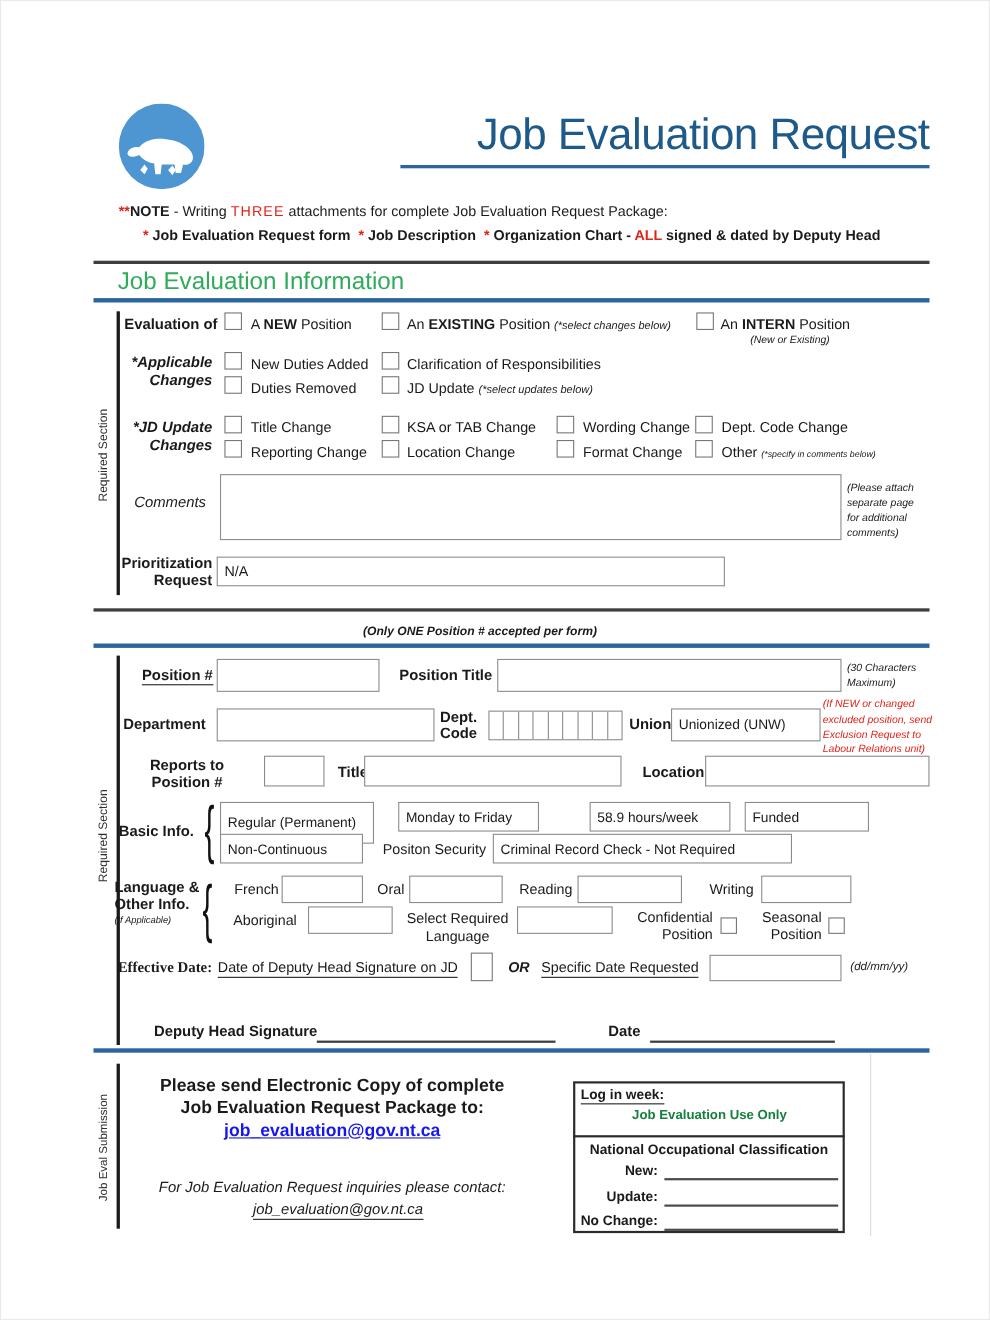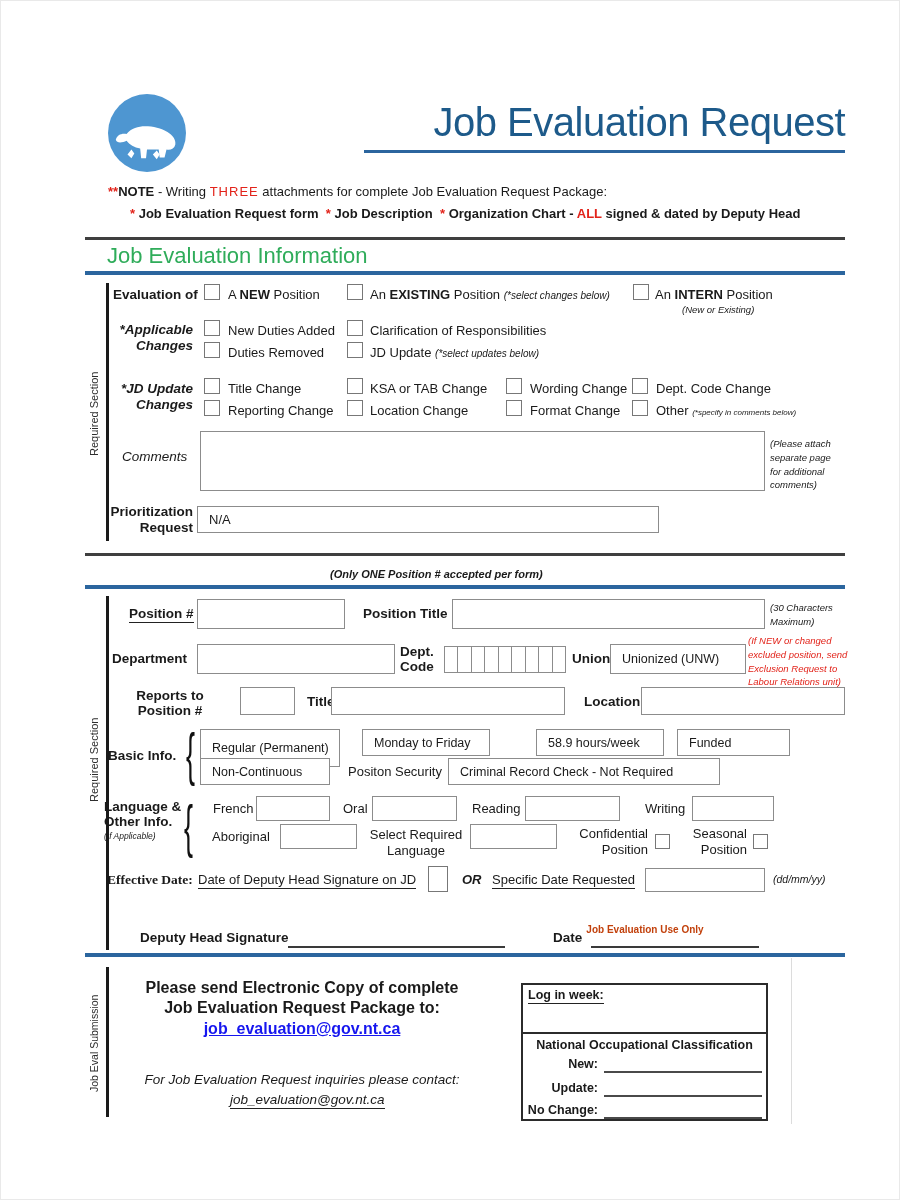--- a/index.html
+++ b/index.html
@@ -8,21 +8,21 @@
         box-shadow:inset 0 0 0 1px #e9e9e9;}
   .abs{position:absolute;}
   .b{font-weight:bold;}
   .i{font-style:italic;}
   .lb{position:absolute;font-size:13.5px;font-weight:bold;white-space:nowrap;}
   .opt{position:absolute;font-size:13px;white-space:nowrap;}
   .sn{position:absolute;font-size:9.5px;font-style:italic;line-height:1.45;}
   .inote{font-size:10px;font-style:italic;}
   .cb{position:absolute;width:16px;height:16px;border:1.4px solid #777;background:#fff;box-sizing:border-box;}
   .field{position:absolute;border:1.3px solid #8c8c8c;background:#fff;box-sizing:border-box;
-         font-size:12.5px;display:flex;align-items:center;padding:0 11px;white-space:nowrap;}
+         font-size:12.5px;display:flex;align-items:center;padding:0 6px;white-space:nowrap;}
   .hline{position:absolute;background:#3f3f3f;height:2.5px;}
   .blueline{position:absolute;background:#2b659e;height:4px;}
   .ghead{position:absolute;font-size:22px;color:#2fac5a;white-space:nowrap;}
   .vbar{position:absolute;width:2.5px;background:#1a1a1a;}
   .vlabel{position:absolute;font-size:11px;color:#2e2e2e;white-space:nowrap;
           transform:rotate(-90deg);transform-origin:left top;}
   .rl{position:absolute;font-weight:bold;text-align:right;font-size:13.5px;line-height:16px;}
   .ul{border-bottom:1.3px solid #222;padding-bottom:1px;}
   .sigline{position:absolute;background:#3a3a3a;height:1.5px;}
   .brace{position:absolute;font-size:27px;font-weight:normal;color:#111;
@@ -251,21 +251,21 @@
   <div class="vlabel" style="left:88px;top:1092px;font-size:10.5px;">Job Eval Submission</div>
 
   <div class="abs" style="left:118px;top:978px;width:368px;text-align:center;">
     <div class="b" style="font-size:16px;line-height:20px;">Please send Electronic Copy of complete</div>
     <div class="b" style="font-size:16px;line-height:20px;">Job Evaluation Request Package to:</div>
     <div class="b" style="font-size:16px;line-height:22px;color:#1616ef;text-decoration:underline;">job_evaluation@gov.nt.ca</div>
   </div>
   <div class="abs i" style="left:118px;top:1072px;width:368px;text-align:center;font-size:13.5px;">For Job Evaluation Request inquiries please contact:</div>
   <div class="abs i ul" style="left:230px;top:1092px;font-size:13.5px;">job_evaluation@gov.nt.ca</div>
 
-  <div class="abs b" style="left:520px;top:924px;width:250px;text-align:center;font-size:10px;color:#c2410c;">Job Evaluation Use Only</div>
+  <div class="abs b" style="left:520px;top:1006px;width:250px;text-align:center;font-size:12px;color:#15803d;">Job Evaluation Use Only</div>
   <div class="abs" style="left:521px;top:983px;width:247px;height:138px;border:2px solid #2b2b2b;box-sizing:border-box;"></div>
   <div class="abs b ul" style="left:528px;top:988px;font-size:12.5px;">Log in week:</div>
   <div class="abs" style="left:521px;top:1032px;width:247px;height:2px;background:#2b2b2b;"></div>
   <div class="abs b" style="left:521px;top:1038px;width:247px;text-align:center;font-size:12.5px;">National Occupational Classification</div>
   <div class="abs b" style="left:521px;top:1057px;width:77px;text-align:right;font-size:12.5px;">New:</div>
   <div class="nocline" style="left:604px;top:1071px;width:158px;"></div>
   <div class="abs b" style="left:521px;top:1081px;width:77px;text-align:right;font-size:12.5px;">Update:</div>
   <div class="nocline" style="left:604px;top:1095px;width:158px;"></div>
   <div class="abs b" style="left:521px;top:1103px;width:77px;text-align:right;font-size:12.5px;white-space:nowrap;">No Change:</div>
   <div class="nocline" style="left:604px;top:1117px;width:158px;"></div>

